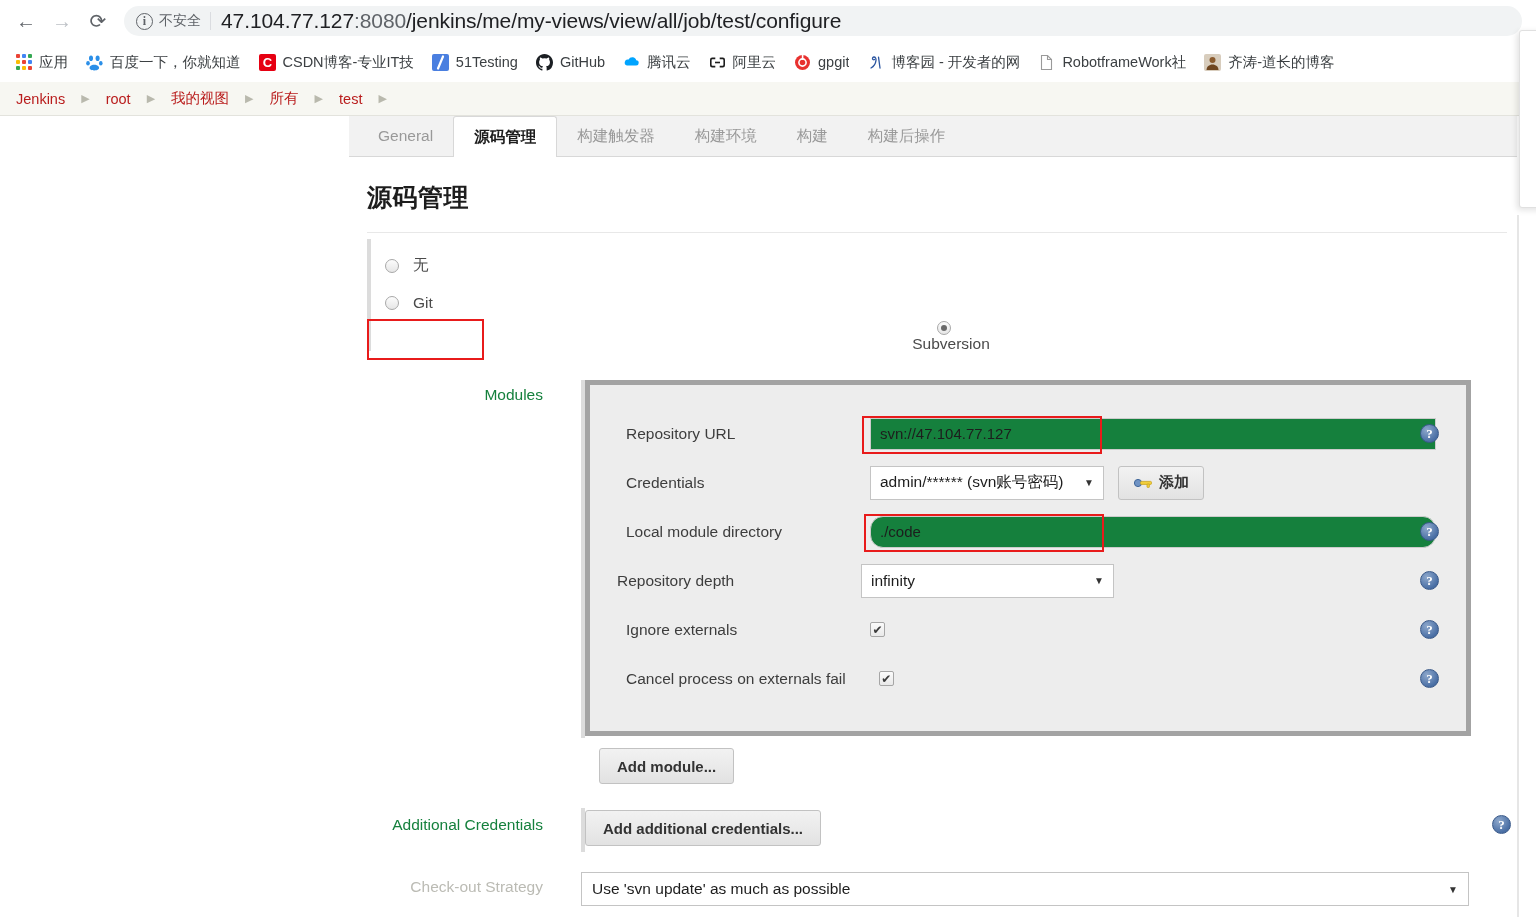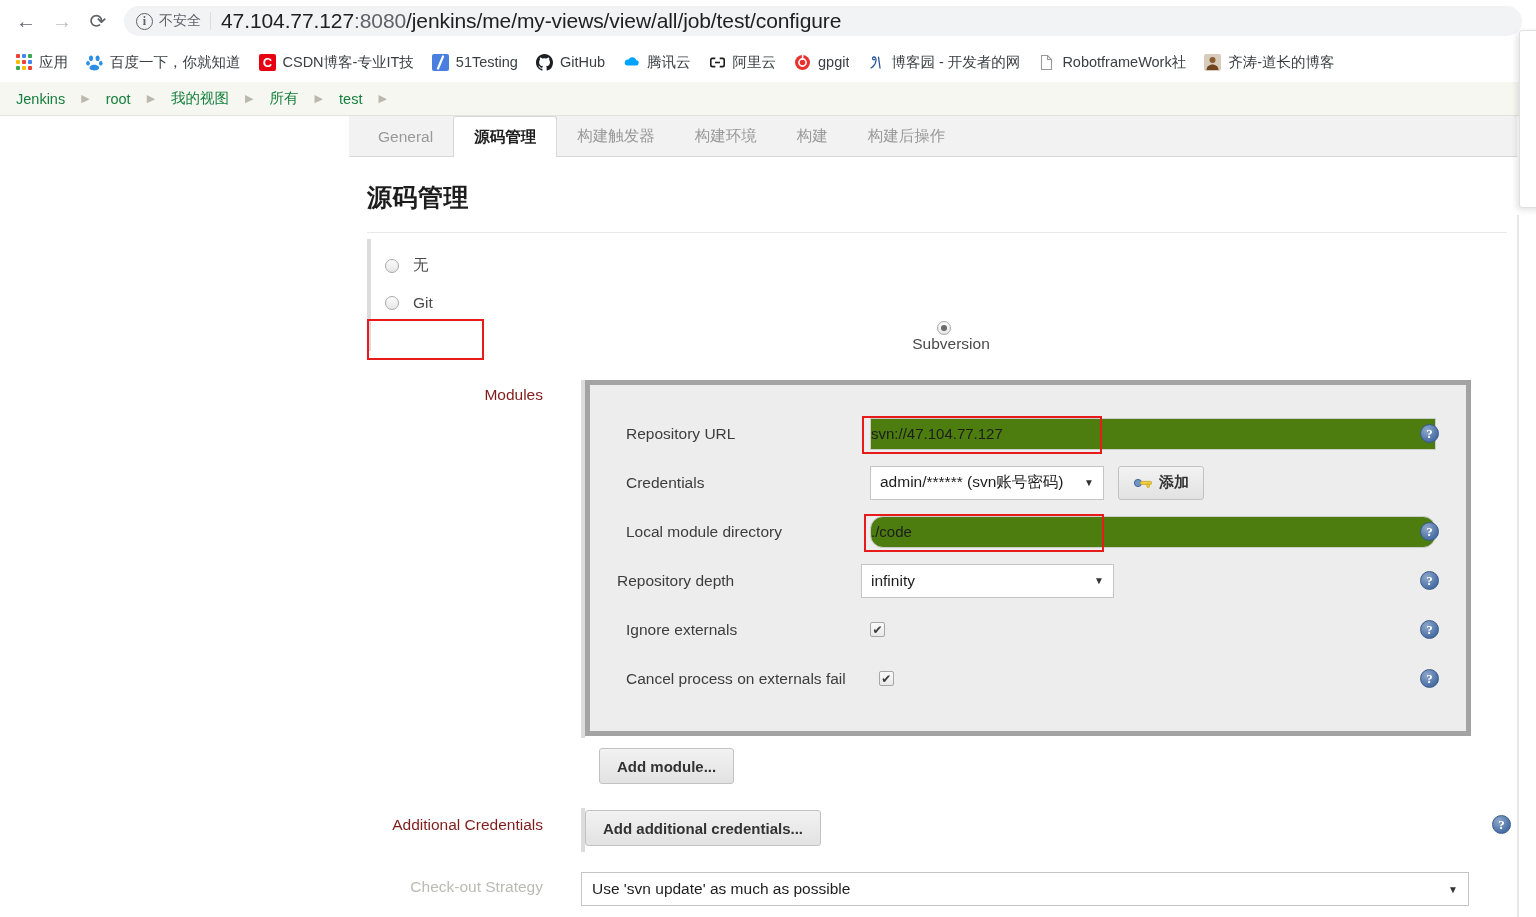--- a/index.html
+++ b/index.html
@@ -63,34 +63,34 @@
   #page {
     position: absolute; left: 0; top: 82px; width: 1536px; height: 835px;
     background: #ffffff; overflow: hidden;
   }
   #breadcrumb-bar {
     position: absolute; left: 0; top: 0; width: 1536px; height: 34px;
     background: #f7f7f2; border-bottom: 1px solid #e3e3dd;
     display: flex; align-items: center; padding-left: 12px;
     font-size: 14.5px; color: #333;
   }
-  .crumb { color: #15803d; padding: 0 4px; }
+  .crumb { color: #b91c1c; padding: 0 4px; }
   .crumb-sep {
     margin: 0 12px; color: #b9b9ad; font-size: 11px;
   }
 
   #content-wrap {
     position: absolute; left: 349px; top: 34px; width: 1168px; height: 801px;
     background: #ffffff;
   }
   
   #tab-bar {
     position: absolute; left: 0; top: 0; width: 1168px; height: 41px;
     background: #f2f2f2; border-bottom: 1px solid #d8d8d8;
-    display: flex; align-items: flex-start; padding-left: 9px;
+    display: flex; align-items: center; padding-left: 9px;
   }
   .tab {
     height: 41px; padding: 0 20px; display: flex; align-items: center;
     font-size: 15.5px; color: #999999; white-space: nowrap;
   }
   .tab.active {
     background: #ffffff; color: #1d1d1d; font-weight: bold;
     border-left: 1px solid #d8d8d8; border-right: 1px solid #d8d8d8;
     border-top: 1px solid #d8d8d8; border-radius: 3px 3px 0 0;
     margin-bottom: -1px; height: 42px;
@@ -119,32 +119,32 @@
   }
 
   .redbox { position: absolute; border: 2px solid #e81b1b; pointer-events: none; }
 
   
   .rail { position:absolute; width:4px; background:#dcdcdc; }
 
   .row { display: flex; align-items: flex-start; }
   .row-label {
     width: 200px; text-align: right; padding-right: 24px;
-    font-size: 15.5px; color: #7f1d1d; padding-top: 6px;
+    font-size: 15.5px; color: #15803d; padding-top: 6px;
   }
 
   .module-panel {
     background: #ededed; border: 5px solid #a3a3a3;
     width: 886px; padding: 24px 0 28px 0;
   }
   .fld-row { display: flex; align-items: center; height: 49px; padding-left: 36px; }
   .fld-label { width: 244px; font-size: 15.5px; color: #3d3d3d; }
   .txtin {
-    height: 32px; background: #4d7c0f; border: 1px solid #cccccc;
-    font-size: 15px; color: #1d1d1d; padding: 0 0;
+    height: 32px; background: #15803d; border: 1px solid #cccccc;
+    font-size: 15px; color: #1d1d1d; padding: 0 9px;
     display: flex; align-items: center;
   }
   .sel {
     height: 34px; background: #ffffff; border: 1px solid #c4c4c4;
     font-size: 15.5px; color: #1d1d1d; padding: 0 9px;
     display: flex; align-items: center; justify-content: space-between;
   }
   .caret { font-size: 10px; color: #333; margin-left: 10px; }
   .btn-grey {
     background: linear-gradient(#f2f2f2,#e2e2e2); border: 1px solid #c2c2c2;

